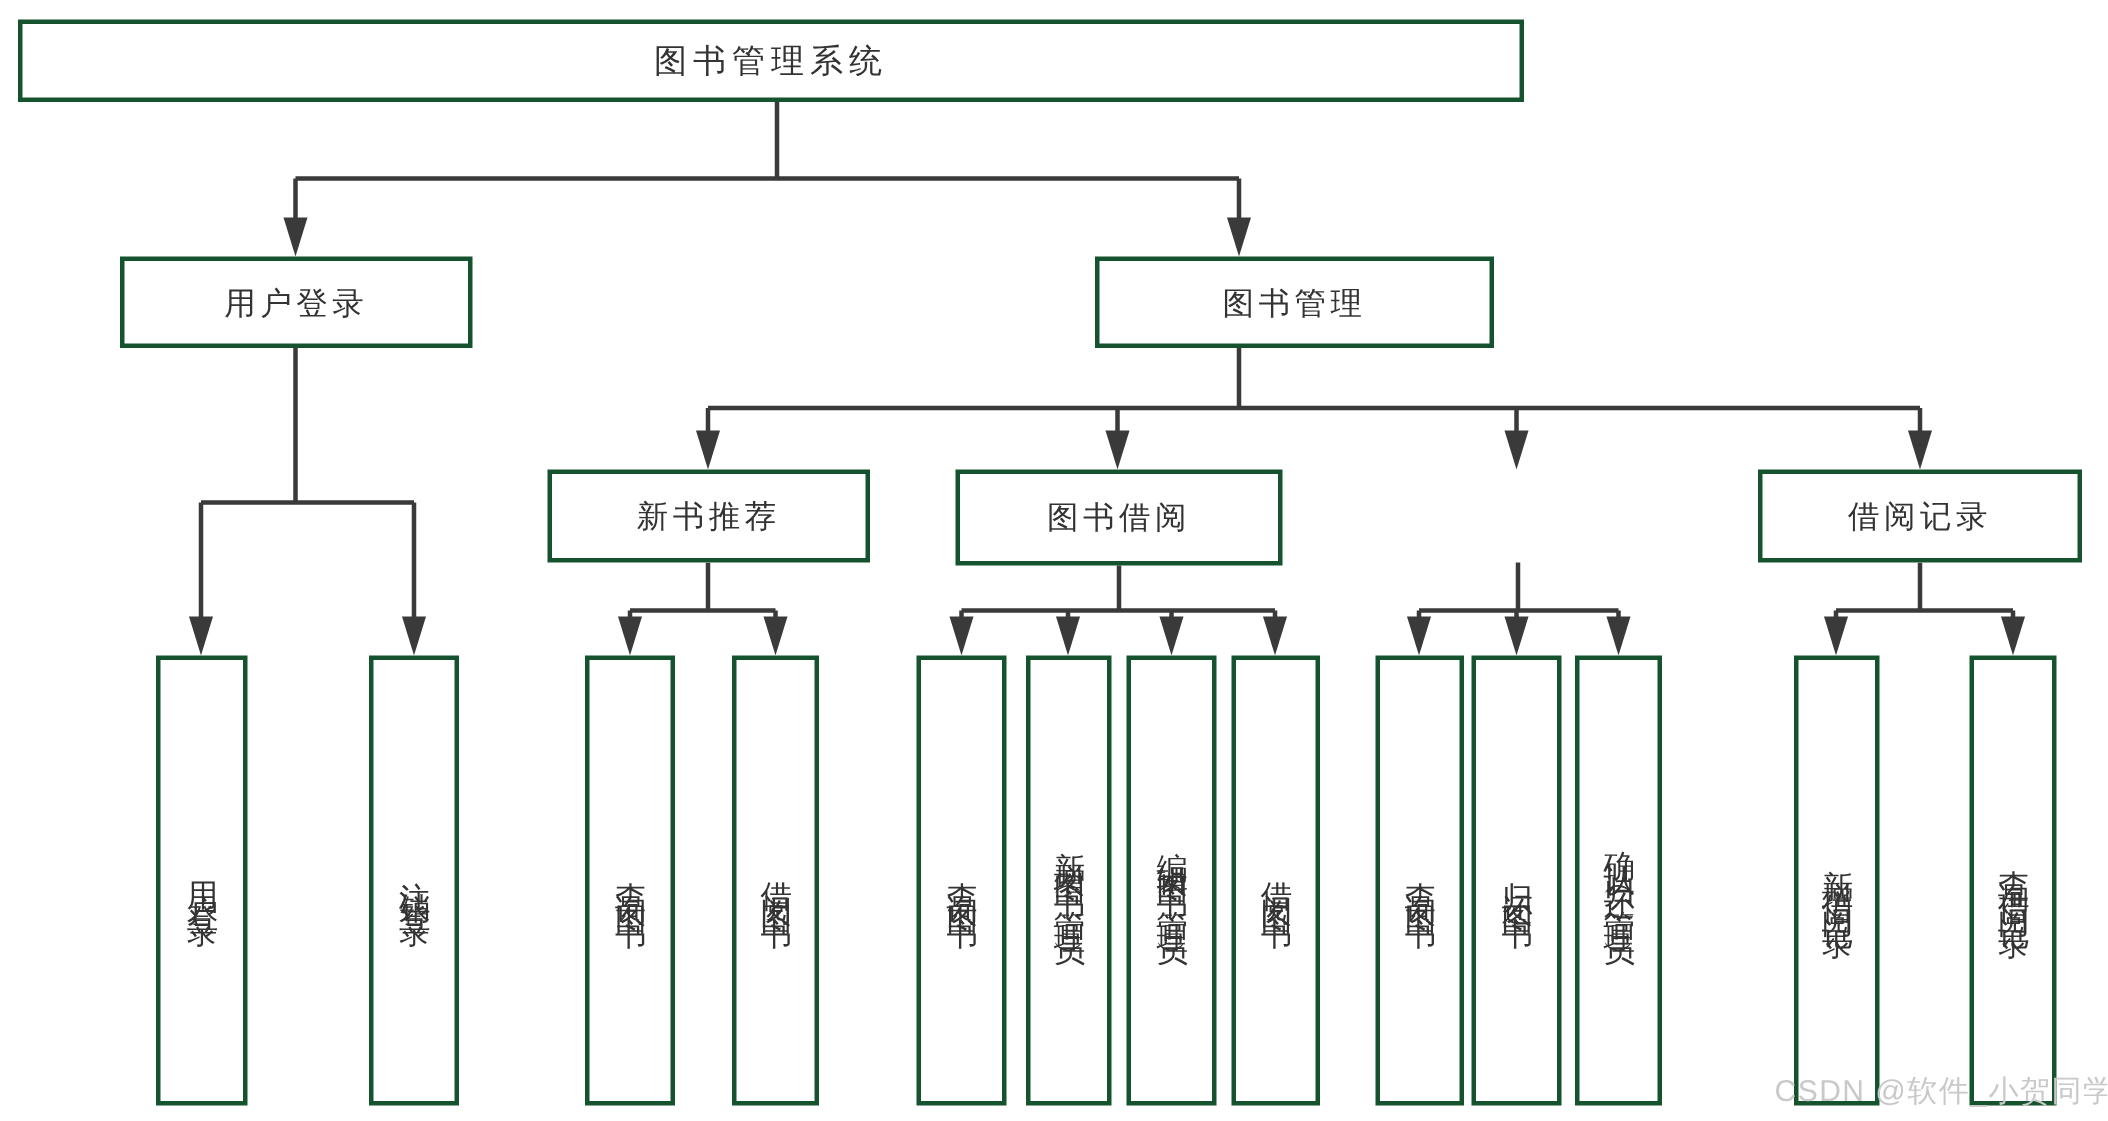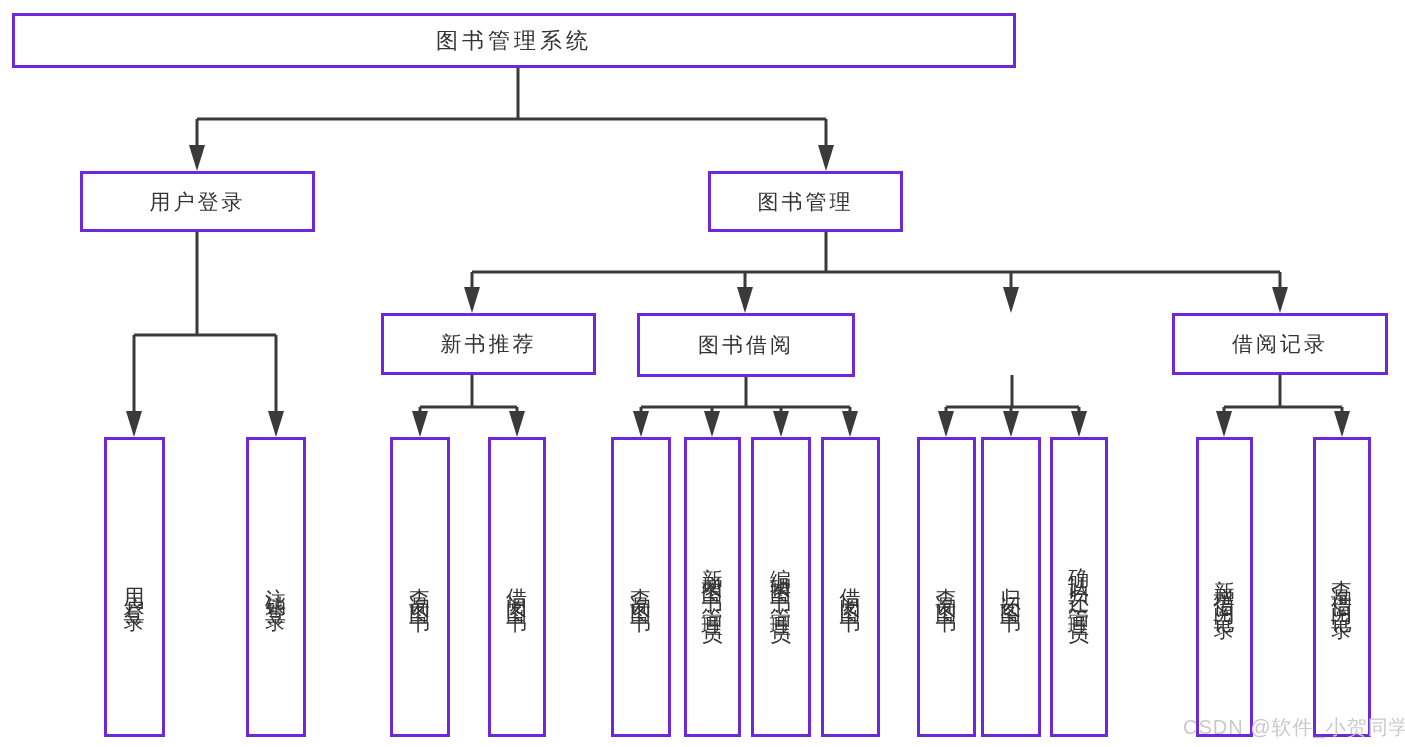--- a/index.html
+++ b/index.html
@@ -14,21 +14,21 @@
   }
   #connectors {
     position: absolute;
     left: 0; top: 0;
     width: 1405px; height: 747px;
     z-index: 1;
   }
   .box {
     position: absolute;
     box-sizing: border-box;
-    border: 3px solid #6d28d9;
+    border: 3px solid #14532d;
     background: #ffffff;
     display: flex;
     align-items: center;
     justify-content: center;
     z-index: 2;
   }
   .hlabel {
     font-size: 21px;
     letter-spacing: 3px;
     color: #333333;
@@ -93,25 +93,25 @@
     </g>
   </svg>
 
   <div class="box root" style="left:12px;top:13px;width:1004px;height:55px">
     <span class="hlabel">图书管理系统</span>
   </div>
 
   <div class="box" style="left:80px;top:171px;width:235px;height:61px">
     <span class="hlabel">用户登录</span>
   </div>
-  <div class="box" style="left:708px;top:171px;width:195px;height:61px">
+  <div class="box" style="left:730px;top:171px;width:266px;height:61px">
     <span class="hlabel">图书管理</span>
   </div>
 
-  <div class="box" style="left:381px;top:313px;width:215px;height:62px">
+  <div class="box" style="left:365px;top:313px;width:215px;height:62px">
     <span class="hlabel">新书推荐</span>
   </div>
   <div class="box" style="left:637px;top:313px;width:218px;height:64px">
     <span class="hlabel">图书借阅</span>
   </div>
   <div class="box" style="left:1172px;top:313px;width:216px;height:62px">
     <span class="hlabel">借阅记录</span>
   </div>
 
   <div class="box" style="left:104px;top:437px;width:61px;height:300px">

